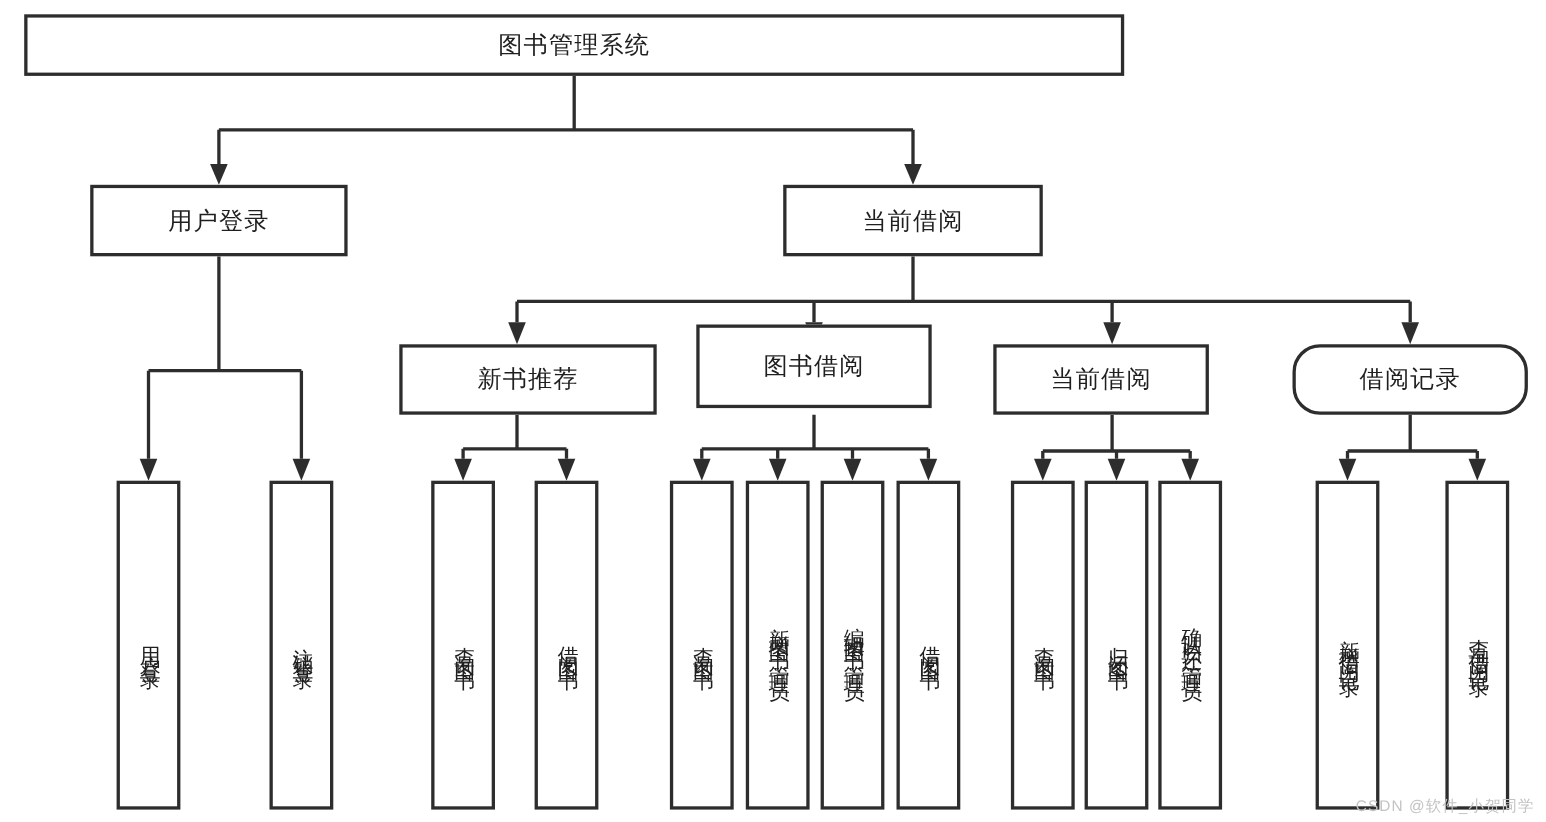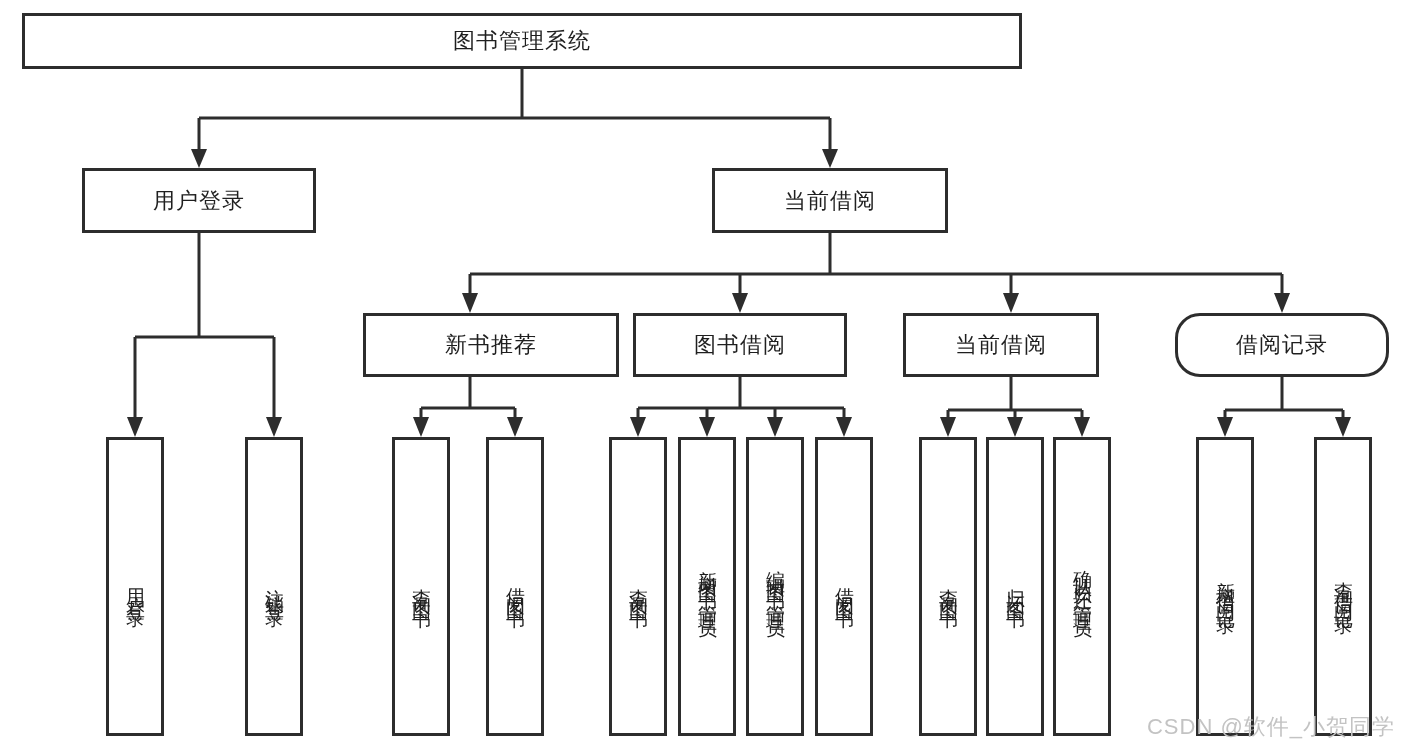--- a/index.html
+++ b/index.html
@@ -36,21 +36,21 @@
   .node.v .lbl{
     writing-mode:vertical-rl;
     text-orientation:mixed;
     letter-spacing:7px;
     line-height:1.1;
     max-height:288px;
   }
   .watermark{
     position:absolute;
     right:10px;bottom:5px;
-    font-size:22px;
+    font-size:14px;
     color:var(--wm);
     letter-spacing:1px;
     z-index:5;
     white-space:nowrap;
     margin-top:28px;
   }
 </style>
 </head>
 <body>
 
@@ -110,24 +110,24 @@
     <span class="lbl">图书管理系统</span>
   </div>
 
   <div class="node h" style="left:82px;top:168px;width:234px;height:65px;">
     <span class="lbl">用户登录</span>
   </div>
   <div class="node h" style="left:712px;top:168px;width:236px;height:65px;">
     <span class="lbl">当前借阅</span>
   </div>
 
-  <div class="node h" style="left:363px;top:313px;width:256px;height:64px;text-align:right;">
+  <div class="node h" style="left:363px;top:313px;width:234px;height:64px;text-align:right;">
     <span class="lbl">新书推荐</span>
   </div>
-  <div class="node h" style="left:633px;top:313px;width:214px;height:64px;">
+  <div class="node h" style="left:633px;top:295px;width:214px;height:76px;">
     <span class="lbl">图书借阅</span>
   </div>
   <div class="node h" style="left:903px;top:313px;width:196px;height:64px;">
     <span class="lbl">当前借阅</span>
   </div>
   <div class="node h" style="left:1175px;top:313px;width:214px;height:64px;border-radius:25px;">
     <span class="lbl">借阅记录</span>
   </div>
 
   <div class="node v" style="left:106px;top:437px;width:58px;height:299px;">

